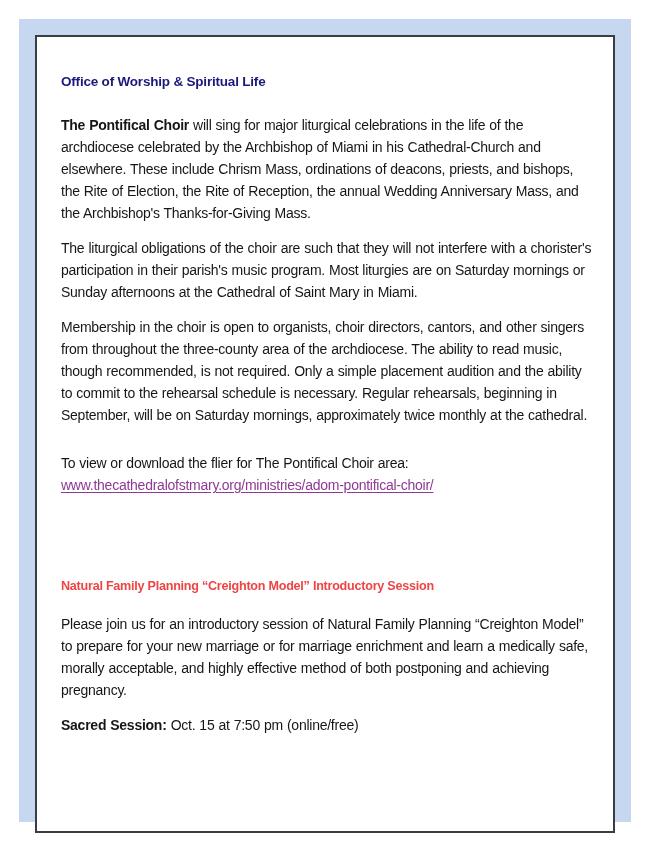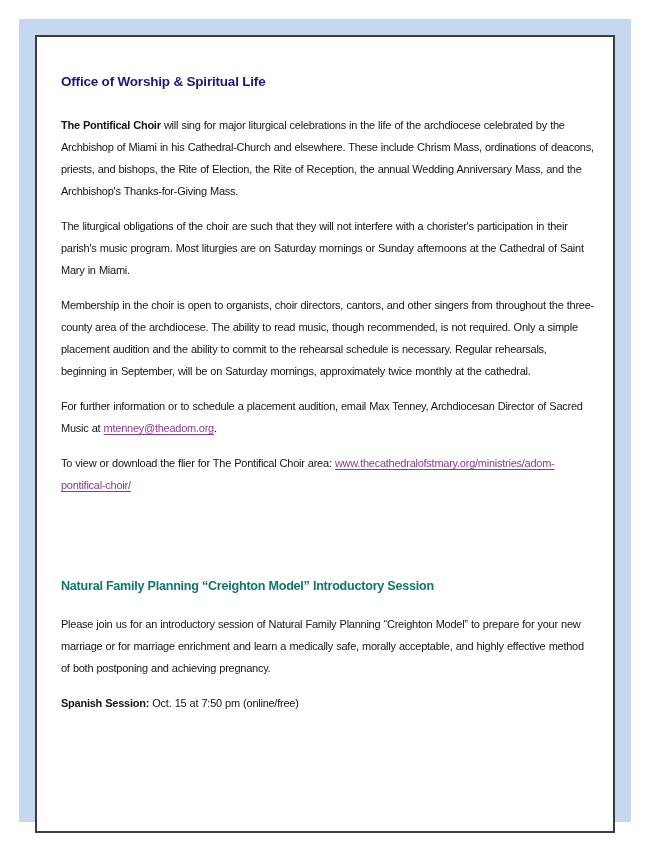--- a/index.html
+++ b/index.html
@@ -57,34 +57,34 @@
     font-weight: bold;
     font-size: 13.5px;
     letter-spacing: -0.2px;
     line-height: 18px;
     margin: 0;
   }
 
   .para {
     color: #161616;
     font-family: "Liberation Sans", sans-serif;
-    font-size: 11px;
+    font-size: 14px;
     line-height: 22px;
     margin: 0;
     text-align: left;
     letter-spacing: -0.25px;
     word-spacing: 0.4px;
   }
 
   .para b, .sub-heading {
     font-weight: bold;
   }
 
   .sub-heading {
-    color: #0f766e;
+    color: #ef4444;
     font-family: "Liberation Sans", sans-serif;
     font-size: 12.6px;
     line-height: 22px;
     margin: 0;
     letter-spacing: -0.25px;
   }
 
   a.doclink {
     color: #8e3a94;
     text-decoration: underline;
@@ -117,40 +117,39 @@
       <div class="gap-para"></div>
 
       <p class="para"><span>The liturgical obligations of the choir are such that they will not interfere with a chorister's participation in their parish's music program. Most liturgies are on Saturday mornings or Sunday afternoons at the Cathedral of Saint Mary in Miami.</span></p>
 
       <div class="gap-para"></div>
 
       <p class="para"><span>Membership in the choir is open to organists, choir directors, cantors, and other singers from throughout the three-county area of the archdiocese. The ability to read music, though recommended, is not required. Only a simple placement audition and the ability to commit to the rehearsal schedule is necessary. Regular rehearsals, beginning in September, will be on Saturday mornings, approximately twice monthly at the cathedral.</span></p>
 
       <div class="gap-para"></div>
 
-      <p class="para"><span>For further information or to schedule a placement audition, email Max Tenney, Archdiocesan Director of Sacred Music at </span><a class="doclink" href="#">mtenney@theadom.org</a><span>.</span></p>
 
       <div class="gap-para"></div>
 
       <p class="para"><span>To view or download the flier for The Pontifical Choir area: </span><a class="doclink" href="#">www.thecathedralofstmary.org/ministries/adom-pontifical-choir/</a></p>
 
       <div class="gap-section"></div>
 
 
       <div class="gap-after-heading"></div>
 
       <p class="sub-heading">Natural Family Planning “Creighton Model” Introductory Session</p>
 
       <div class="gap-subheading"></div>
 
       <p class="para"><span>Please join us for an introductory session of Natural Family Planning “Creighton Model” to prepare for your new marriage or for marriage enrichment and learn a medically safe, morally acceptable, and highly effective method of both postponing and achieving pregnancy.</span></p>
 
       <div class="gap-para"></div>
 
-      <p class="para"><b>Spanish Session:</b><span> Oct. 15 at 7:50 pm (online/free)</span></p>
+      <p class="para"><b>Sacred Session:</b><span> Oct. 15 at 7:50 pm (online/free)</span></p>
 
       <div class="gap-small"></div>
 
 
       <div class="gap-small"></div>
 
       <p class="para"></p>
 
     </div>
   </div>

